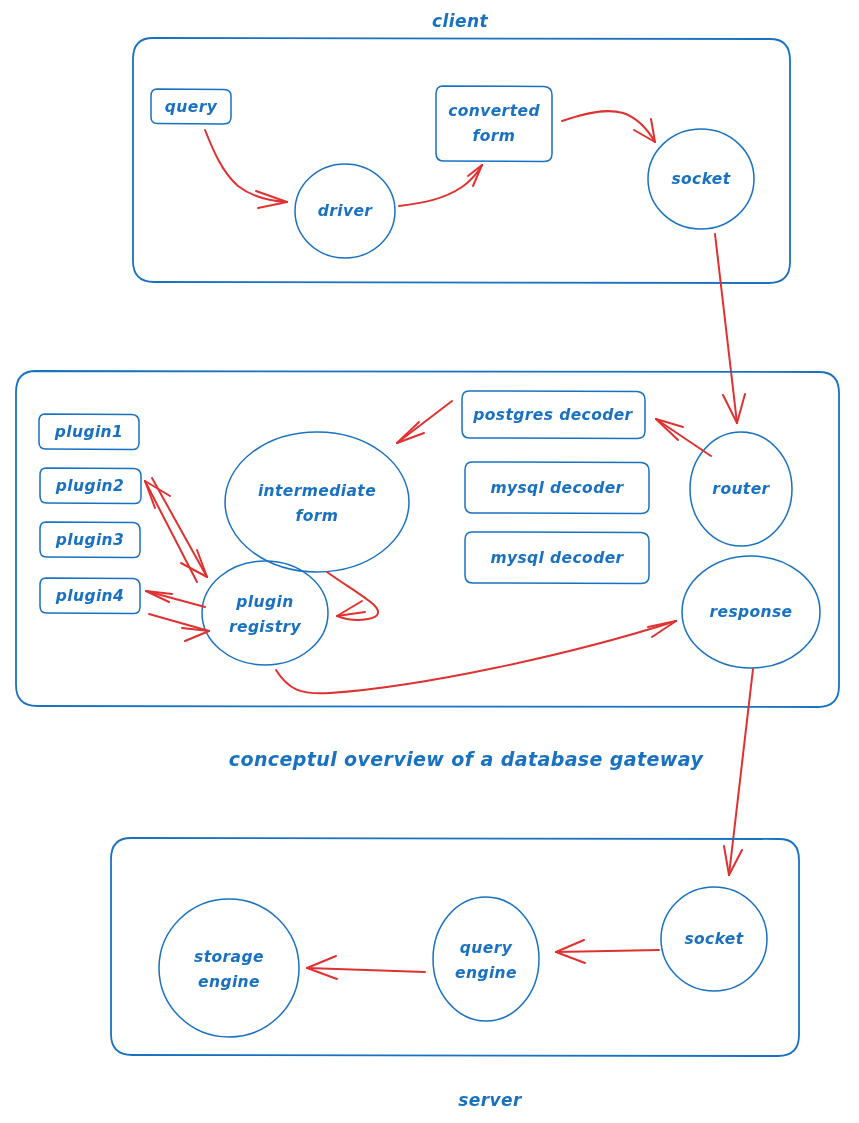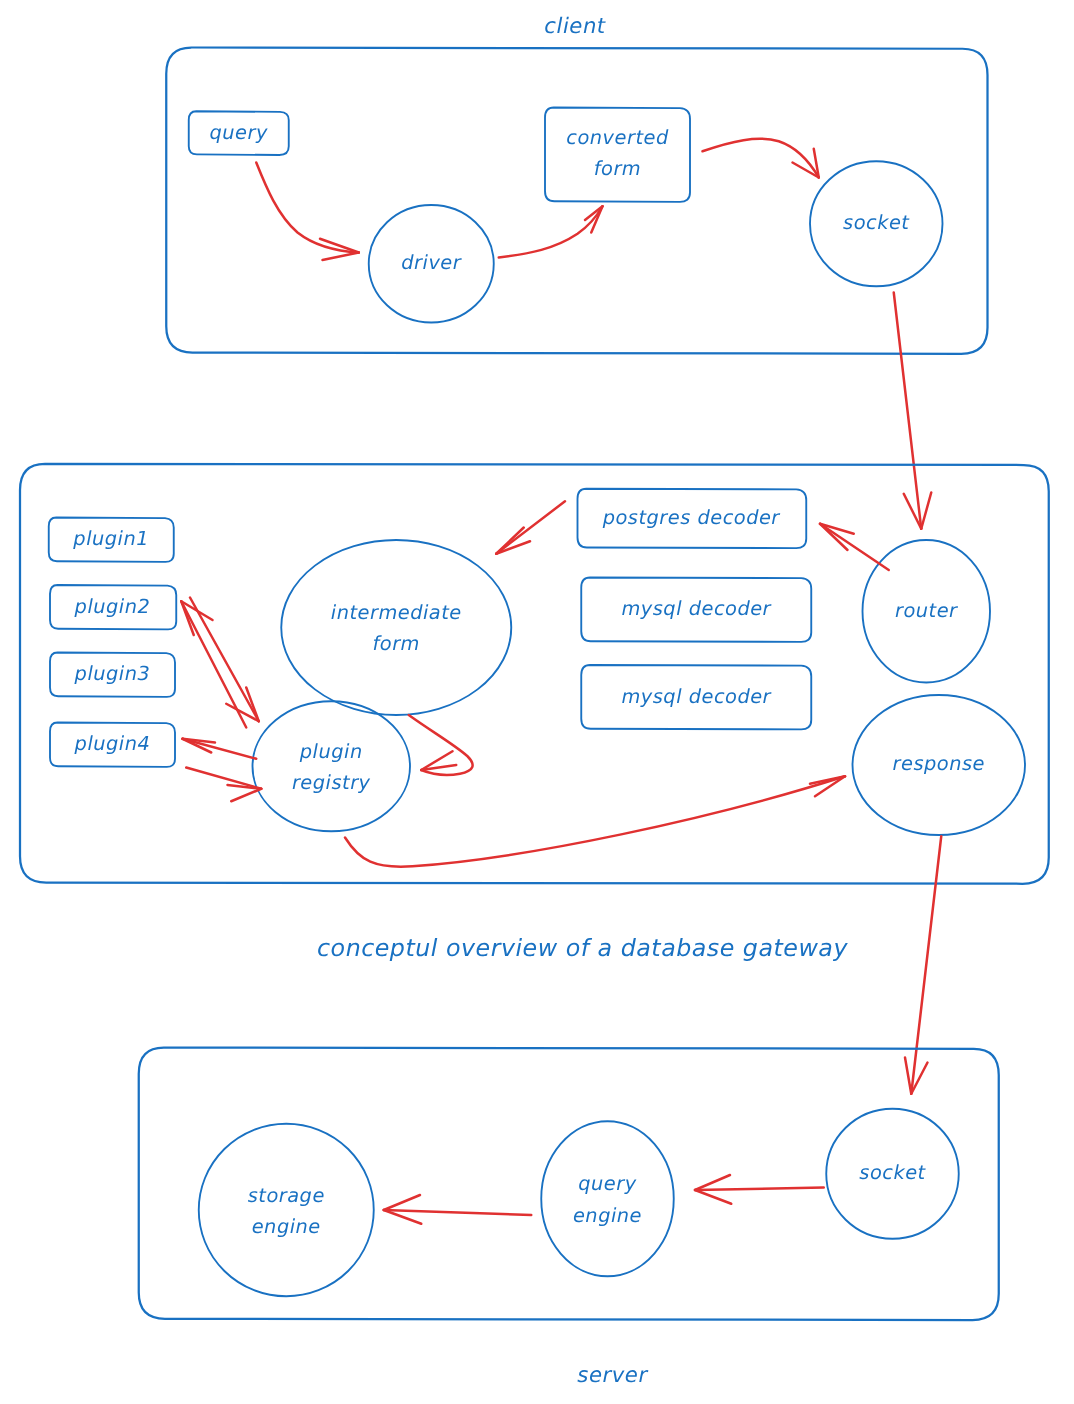--- a/index.html
+++ b/index.html
@@ -12,20 +12,21 @@
     height: 1123px;
     position: relative;
     overflow: hidden;
     font-family: "DejaVu Sans", sans-serif;
   }
   #diagram-root {
     position: absolute;
     left: 0; top: 0;
     width: 859px;
     height: 1123px;
+    font-weight: bold;
   }
   svg#scene {
     display: block;
     width: 859px;
     height: 1123px;
   }
   .stroke-blue {
     fill: none;
     stroke: #1971c2;
     stroke-width: 1.8;

